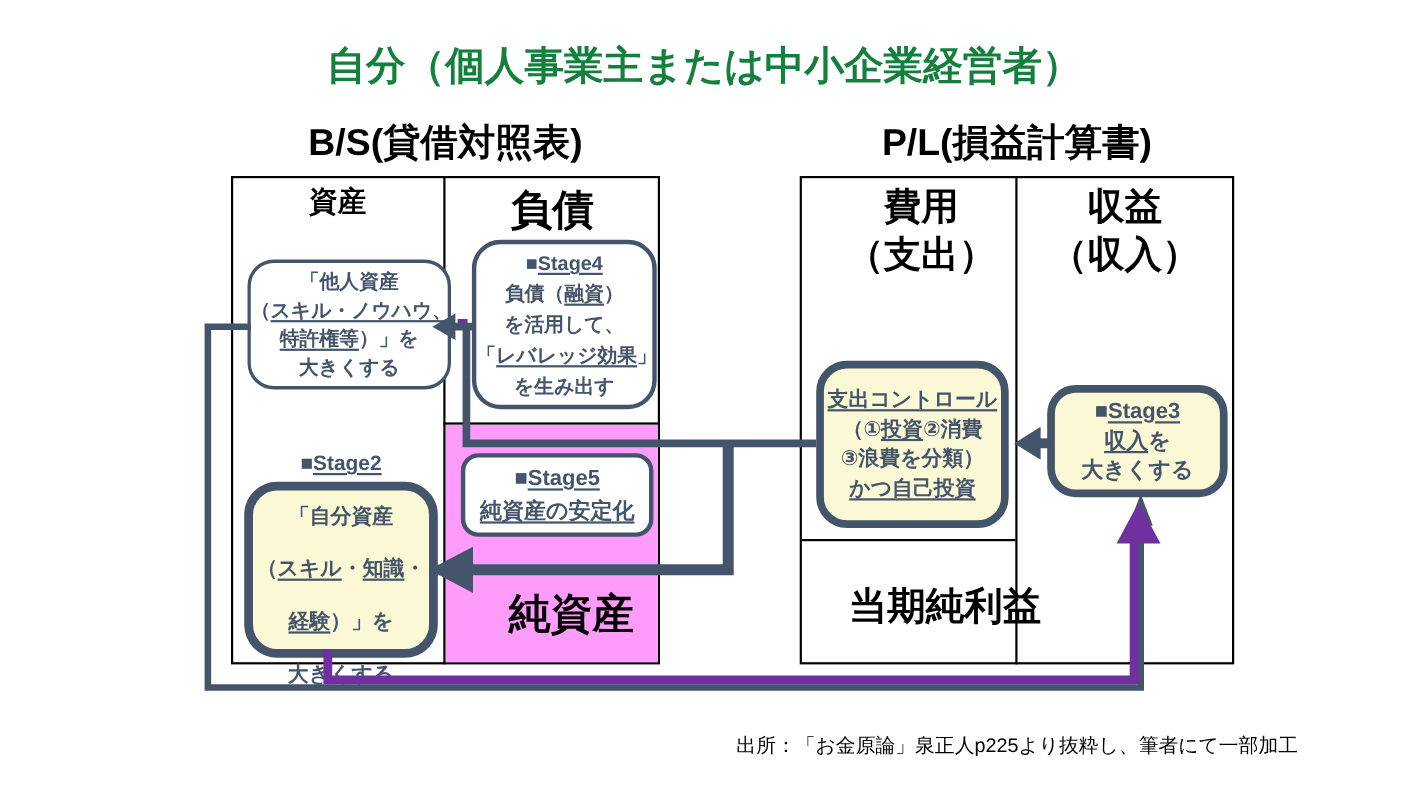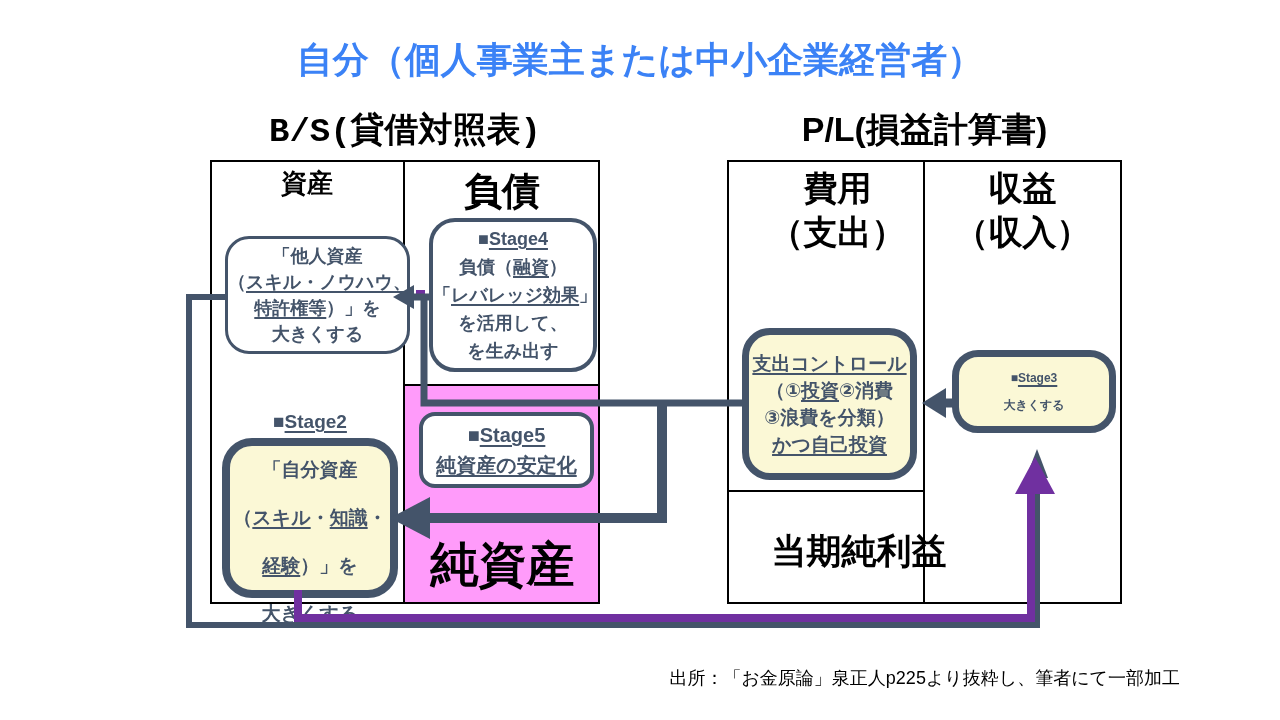--- a/index.html
+++ b/index.html
@@ -3,53 +3,53 @@
 <meta charset="utf-8">
 <style>
   html,body { margin:0; padding:0; background:#fff; }
   .canvas {
     position:relative; width:1280px; height:720px; background:#ffffff;
     font-family:"Liberation Sans","DejaVu Sans",sans-serif; overflow:hidden;
   }
   .abs { position:absolute; }
   .title {
     left:0; top:36px; width:1280px; text-align:center;
-    font-size:36px; font-weight:bold; color:#3b82f6;
+    font-size:36px; font-weight:bold; color:#15803d;
   }
   .heading { text-align:center; font-size:34px; font-weight:bold; color:#000; }
-  .bs-heading { left:210px; top:107px; width:390px;font-family:Liberation Mono, monospace; }
+  .bs-heading { left:210px; top:107px; width:390px; }
   .pl-heading { left:727px; top:107px; width:395px; }
   .table { border:2px solid #000; background:#fff; box-sizing:border-box; }
   .bs-table { left:210px; top:160px; width:390px; height:444px; }
   .pl-table { left:727px; top:160px; width:395px; height:444px; }
   .divider { background:#000; }
   .pink-region { left:405px; top:386px; width:193px; height:216px; background:#FF9BFA; }
   .cell-label {
     text-align:center; font-weight:bold; color:#000; white-space:pre-line;
   }
   .assets-label      { left:210px; top:166px; width:194px; font-size:26px; }
   .liabilities-label { left:404px; top:166px; width:196px; font-size:38px; }
   .expenses-label    { left:739px; top:166px; width:197px; font-size:34px; line-height:44px; }
   .revenue-label     { left:923px; top:166px; width:199px; font-size:34px; line-height:44px; }
-  .net-assets-label  { left:406px; top:533px; width:193px; font-size:48px; }
+  .net-assets-label  { left:423px; top:533px; width:193px; font-size:38px; }
   .net-income-label  { left:761px; top:528px; width:196px; font-size:35px; }
   .callout {
     position:absolute; box-sizing:border-box; border-style:solid; border-color:#44546A;
     color:#44546A; font-weight:bold; text-align:center; background:#fff;
     display:flex; flex-direction:column; justify-content:center;
   }
   .callout div { white-space:nowrap; }
   .u { text-decoration:underline; text-decoration-thickness:2px; text-underline-offset:3px; }
   .cream { background:#FBF8D6; }
   .co-other-assets { left:225px; top:236px; width:185px; height:118px; border-width:3px; border-radius:24px; font-size:18px; line-height:26px; }
   .co-stage4 { left:429px; top:218px; width:168px; height:154px; border-width:4px; border-radius:26px; font-size:18px; line-height:28px; }
   .co-stage5 { left:419px; top:412px; width:175px; height:76px; border-width:4px; border-radius:16px; font-size:20px; line-height:30px; }
   .co-stage2 { left:222px; top:438px; width:176px; height:160px; border-width:8px; border-radius:30px; font-size:19px; line-height:28px;gap:20px; }
   .co-stage1 { left:742px; top:328px; width:175px; height:152px; border-width:7px; border-radius:28px; font-size:19px; line-height:27px; }
-  .co-stage3 { left:952px; top:350px; width:164px; height:83px; border-width:7px; border-radius:26px; font-size:12px; line-height:27px; }
+  .co-stage3 { left:952px; top:350px; width:164px; height:102px; border-width:7px; border-radius:26px; font-size:20px; line-height:27px; }
   .source-note {
     left:600px; top:666px; width:580px; text-align:right;
     font-size:18px; color:#000;
   }
   svg.overlay { position:absolute; left:0; top:0; pointer-events:none; }
 </style>
 </head>
 <body>
 
 <div class="canvas">
@@ -79,22 +79,22 @@
 
   <div class="callout co-other-assets">
       <div><span>「他人資産</span></div>
       <div><span>（</span><span class="u">スキル・ノウハウ、</span></div>
       <div><span class="u">特許権等</span><span>）」を</span></div>
       <div><span>大きくする</span></div>
     </div>
   <div class="callout co-stage4">
       <div><span>■</span><span class="u">Stage4</span></div>
       <div><span>負債（</span><span class="u">融資</span><span>）</span></div>
+      <div><span>を活用して、</span></div>
       <div><span>「</span><span class="u">レバレッジ効果</span><span>」</span></div>
-      <div><span>を活用して、</span></div>
       <div><span>を生み出す</span></div>
     </div>
   <div class="callout co-stage5">
       <div><span>■</span><span class="u">Stage5</span></div>
       <div><span class="u">純資産の安定化</span></div>
     </div>
   <div class="callout cream co-stage2">
       <div><span>■</span><span class="u">Stage2</span></div>
       <div><span>「自分資産</span></div>
       <div><span>（</span><span class="u">スキル</span><span>・</span><span class="u">知識</span><span>・</span></div>
@@ -102,20 +102,21 @@
       <div><span>大きくする</span></div>
     </div>
   <div class="callout cream co-stage1">
       <div><span class="u">支出コントロール</span></div>
       <div><span>（①</span><span class="u">投資</span><span>②消費</span></div>
       <div><span>③浪費を分類）</span></div>
       <div><span class="u">かつ自己投資</span></div>
     </div>
   <div class="callout cream co-stage3">
       <div><span>■</span><span class="u">Stage3</span></div>
+      <div><span class="u">収入</span><span>を</span></div>
       <div><span>大きくする</span></div>
     </div>
 
   <svg class="overlay" width="1280" height="720" viewBox="0 0 1280 720">
 
     <rect x="416" y="290" width="9" height="9" fill="#7030A0"></rect>
 
     <g>
       <path d="M742,403 H424 V297 M431,297 H413" stroke="#44546A" stroke-width="7" fill="none"></path>
       <polygon points="393,297 414,285 414,309" fill="#44546A"></polygon>

